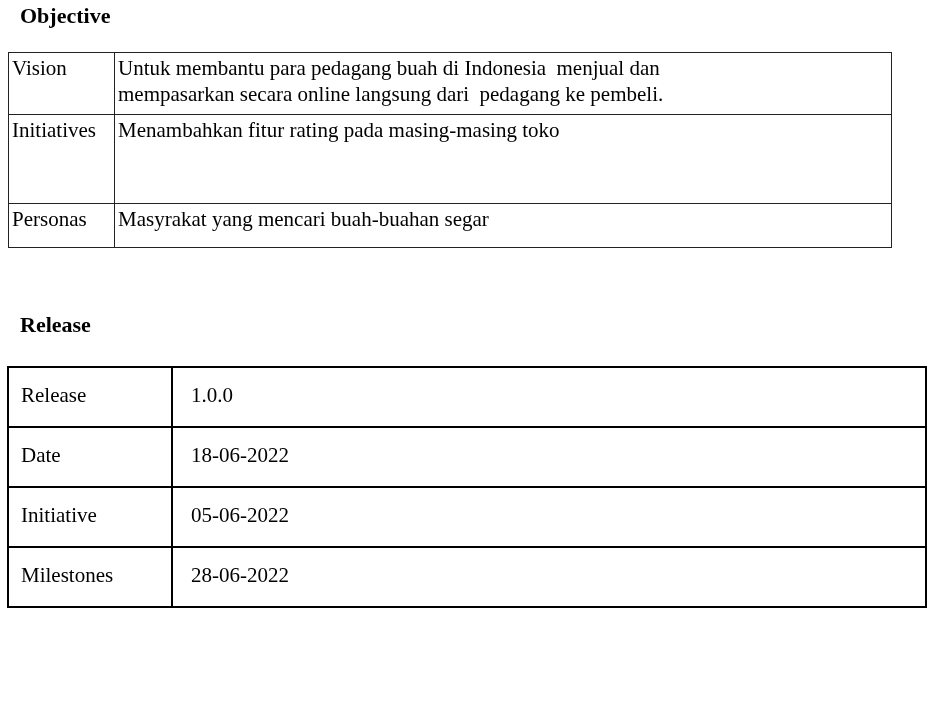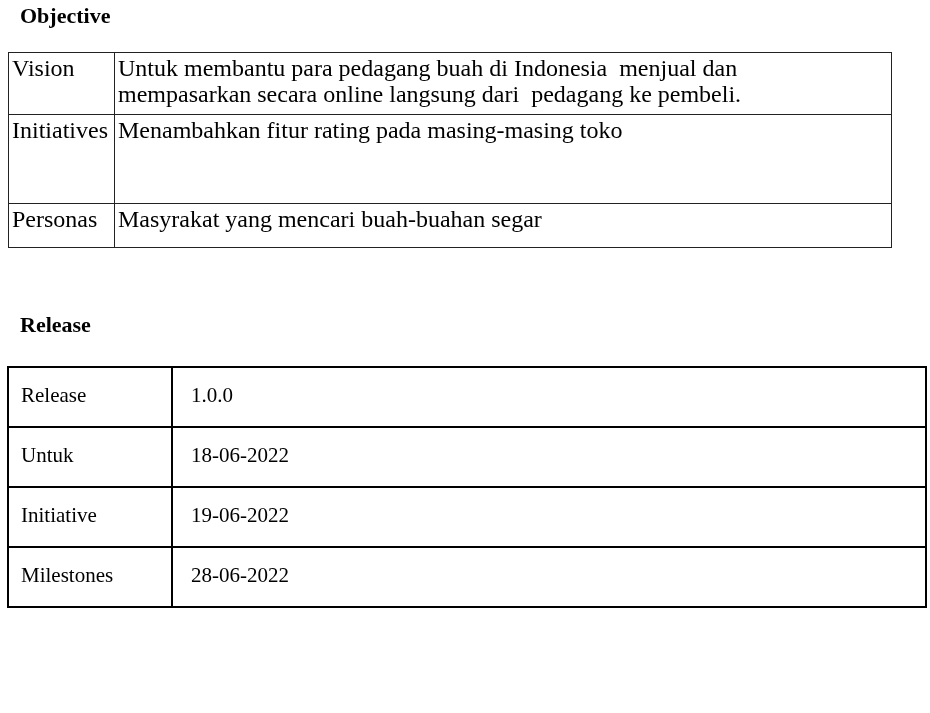--- a/index.html
+++ b/index.html
@@ -30,21 +30,21 @@
     table-layout: fixed;
   }
   td {
     box-sizing: border-box;
     overflow: hidden;
   }
   
   .t1 {
     width: 884px;
     margin: 24px 0 0 8px;
-    font-size: 24px;
+    font-size: 21px;
     line-height: 26px;
   }
   .t1 td {
     border: 1px solid #222222;
     vertical-align: top;
     padding: 2px 2px 2px 3px;
     white-space: pre-wrap;
   }
   .t1 .cell-label { width: 106px; }
   .t1 tr:nth-child(1) td { height: 62px; }
@@ -95,25 +95,25 @@
 
 <div class="heading h-release">Release</div>
 
 <table class="t2">
   <tbody>
     <tr>
       <td class="cell-label">Release</td>
       <td class="cell-value">1.0.0</td>
     </tr>
     <tr>
-      <td class="cell-label">Untuk</td>
+      <td class="cell-label">Date</td>
       <td class="cell-value">18-06-2022</td>
     </tr>
     <tr>
       <td class="cell-label">Initiative</td>
-      <td class="cell-value">19-06-2022</td>
+      <td class="cell-value">05-06-2022</td>
     </tr>
     <tr>
       <td class="cell-label">Milestones</td>
       <td class="cell-value">28-06-2022</td>
     </tr>
   </tbody>
 </table>
 
 </body></html>

